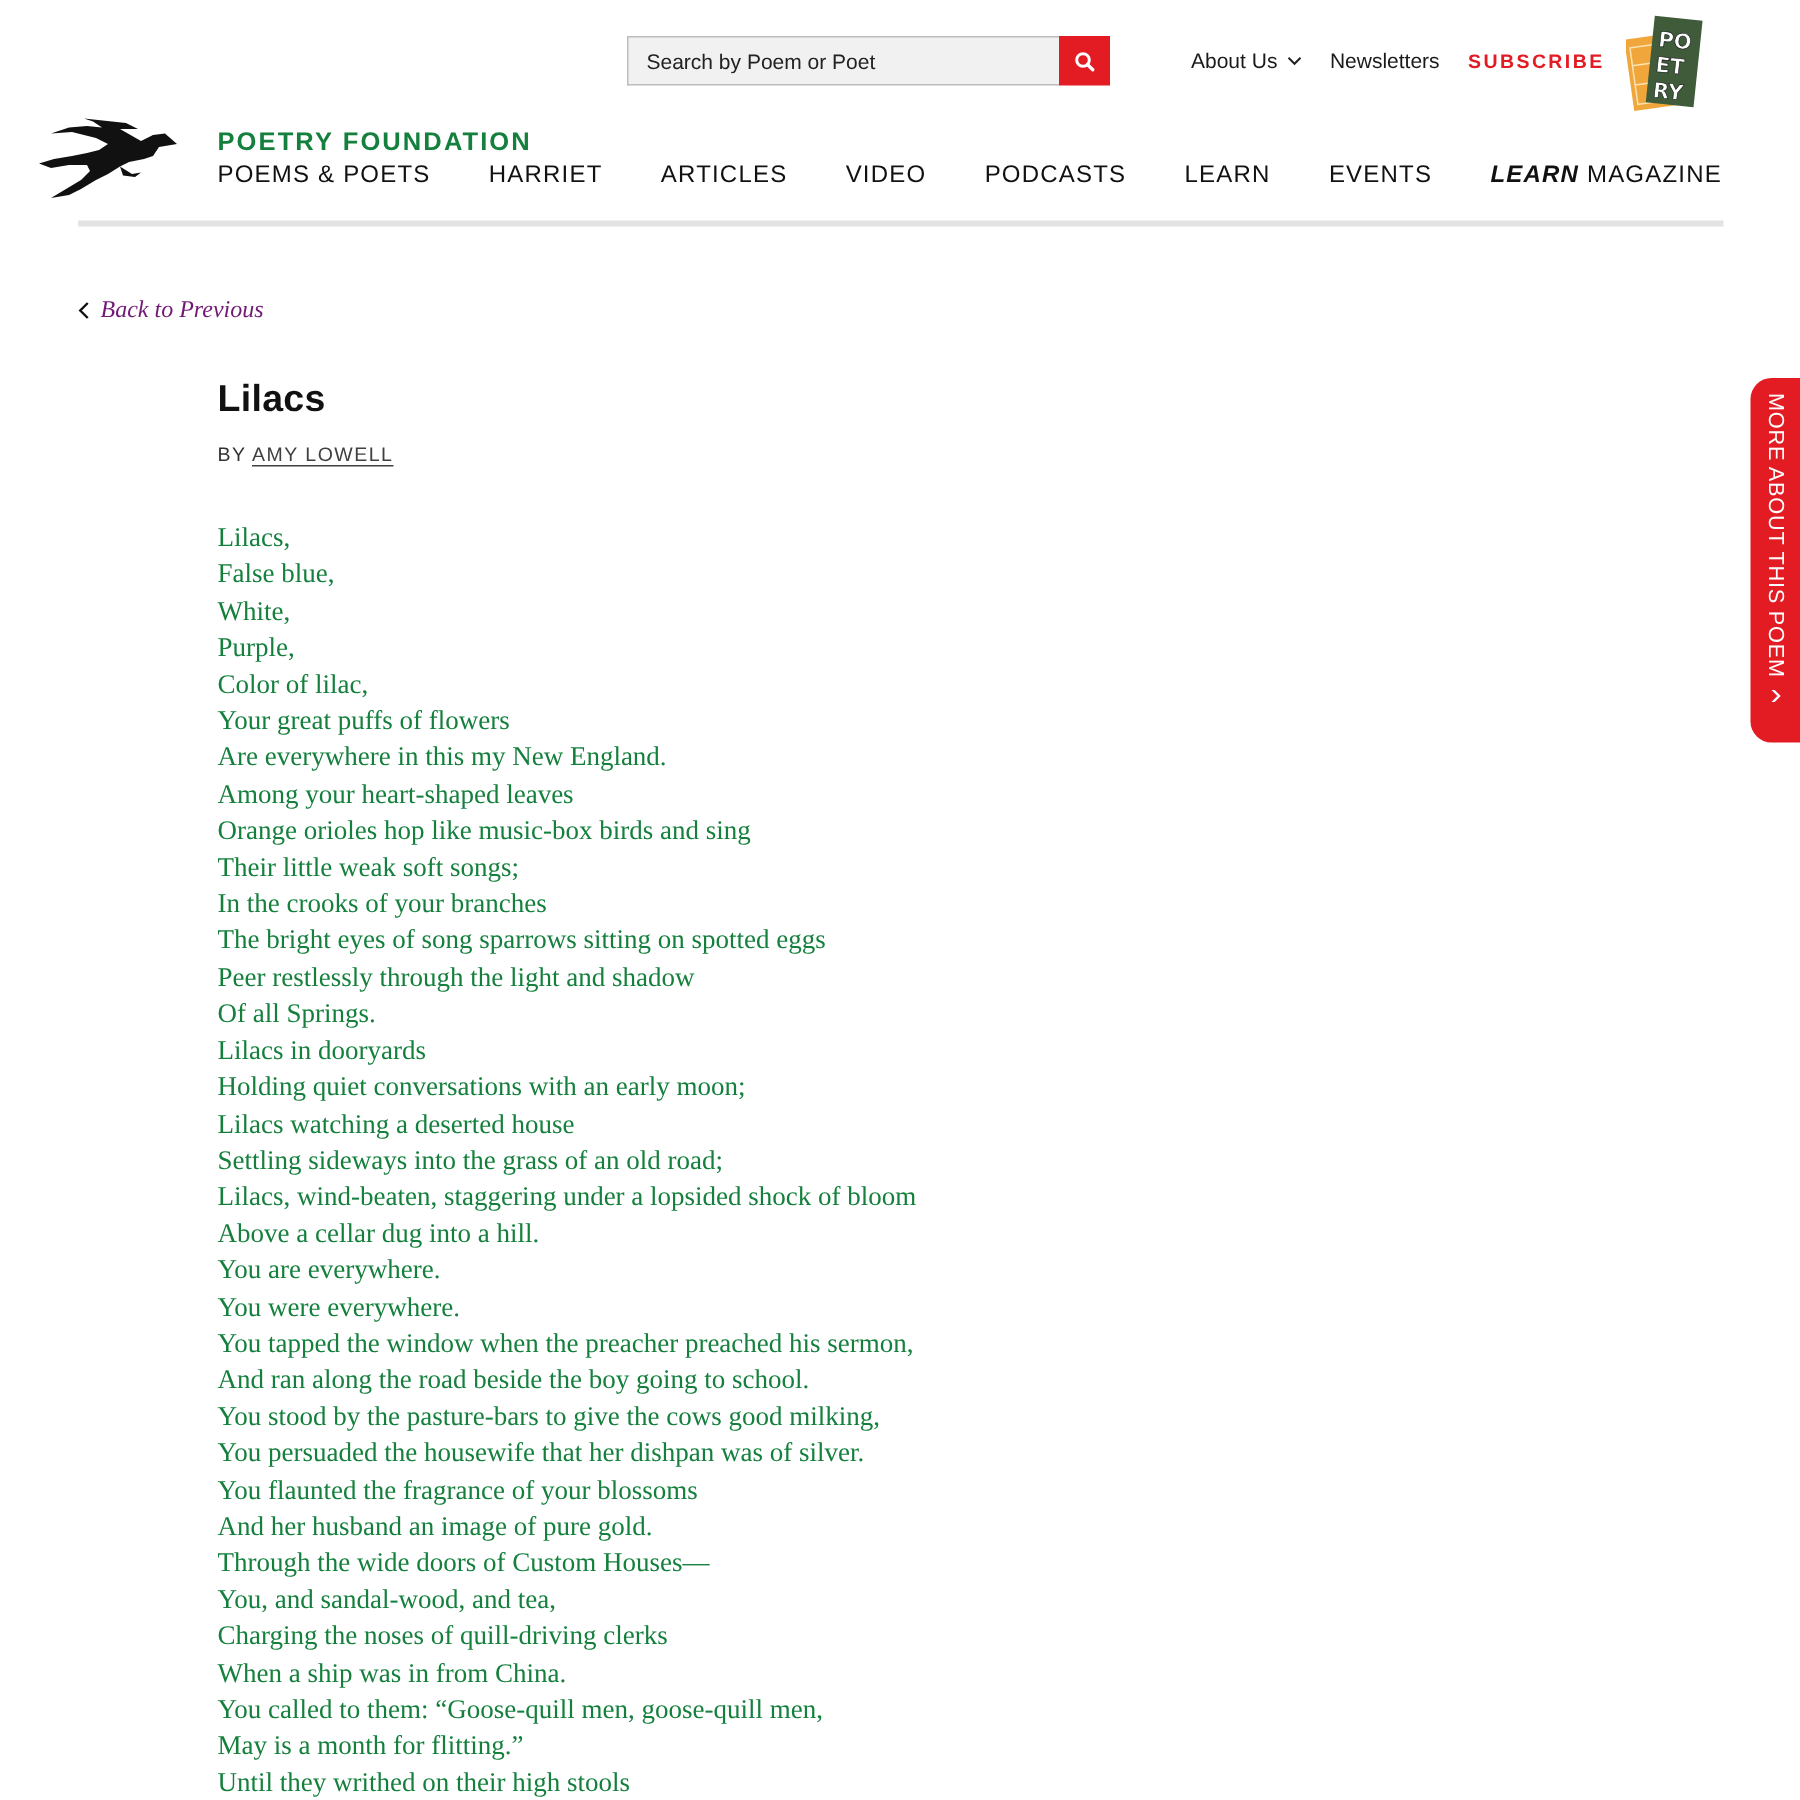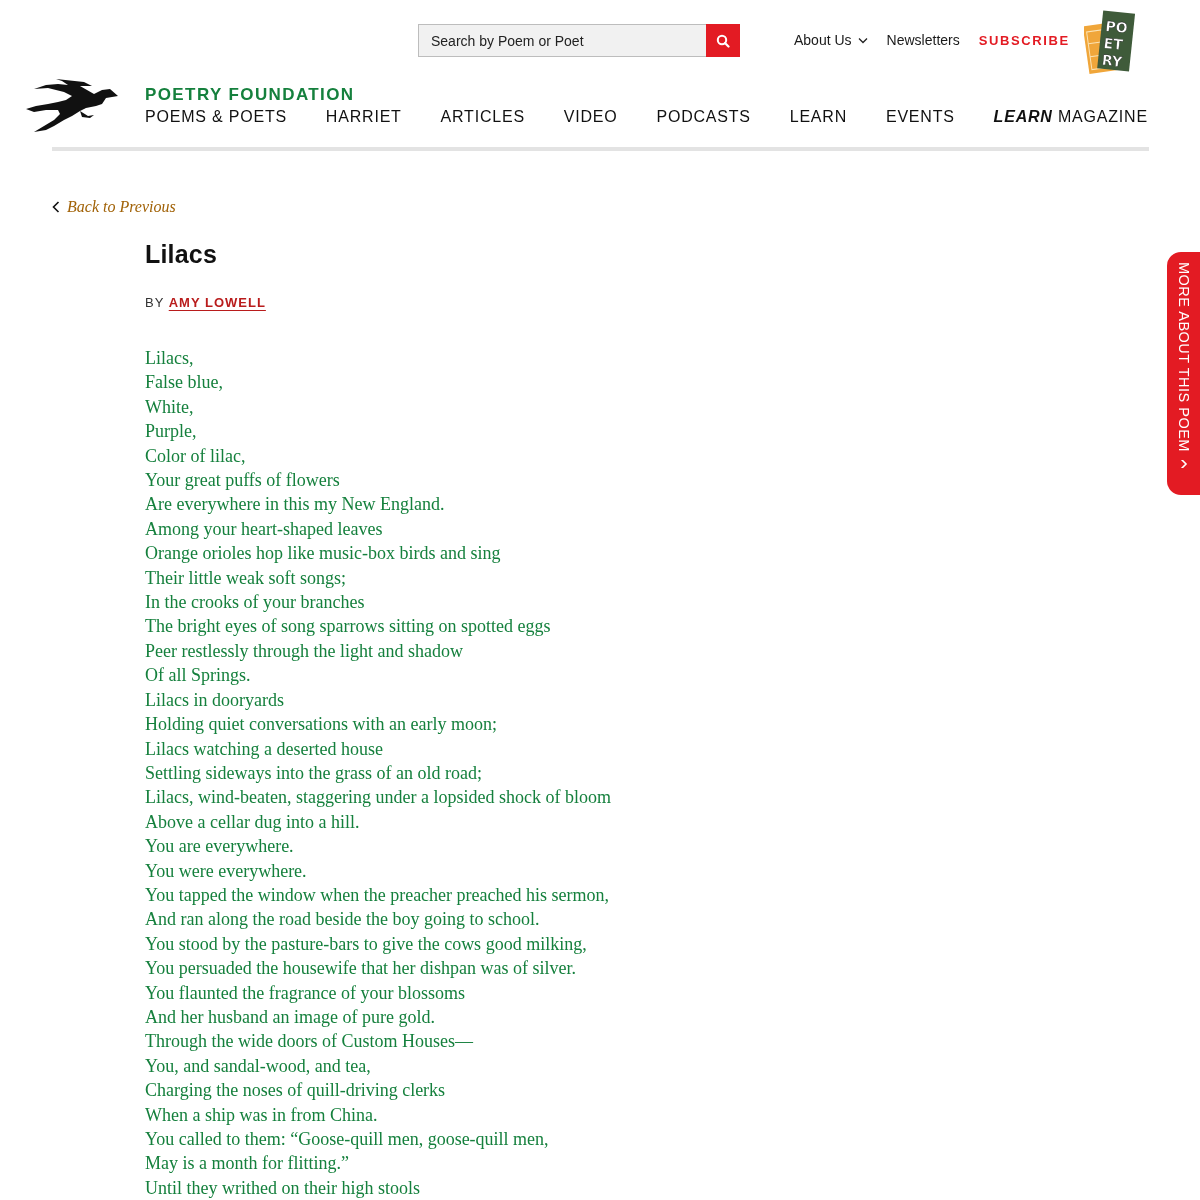--- a/index.html
+++ b/index.html
@@ -11,25 +11,25 @@
   .util-nav { position:absolute; top:32px; left:794px; display:flex; align-items:center; font-size:14px; }
   .util-nav .item { margin-right:19px; display:flex; align-items:center; color:#1a1a1a; cursor:pointer;text-align:center; }
   .util-nav .subscribe { color:#e31b23; font-weight:bold; letter-spacing:1.6px; font-size:13px; margin-right:14px; }
   .mag-logo { position:absolute; left:1084px; top:10px; width:52px; height:66px; }
   .logo-bird { position:absolute; left:24px; top:76px; width:96px; height:58px; }
   .brand { position:absolute; left:145px; top:85px; color:#15803d; font-weight:bold; font-size:17px; letter-spacing:1.4px; }
   .main-nav { position:absolute; left:145px; top:108px; width:1003px; display:flex; justify-content:space-between; font-size:16px; letter-spacing:0.8px; }
   .main-nav .item { color:#111; cursor:pointer; white-space:nowrap; }
   .main-nav .item b { font-style:italic; font-weight:bold; }
   .nav-rule { position:absolute; left:52px; top:147px; width:1097px; height:4px; background:#e3e3e3; }
-  .back { position:absolute; left:52px; top:198px; font-family:"Liberation Serif", serif; font-style:italic; font-size:16px; color:#a16207; display:flex; align-items:center; cursor:pointer;justify-content:space-between; }
+  .back { position:absolute; left:52px; top:198px; font-family:"Liberation Serif", serif; font-style:italic; font-size:16px; color:#701a75; display:flex; align-items:center; cursor:pointer;justify-content:space-between; }
   .back svg { margin-right:7px; }
-  .title { position:absolute; left:145px; top:240px; font-size:25px; font-weight:bold; color:#111; margin:0; letter-spacing:0.2px; }
+  .title { position:absolute; left:145px; top:252px; font-size:25px; font-weight:bold; color:#111; margin:0; letter-spacing:0.2px; }
   .byline { position:absolute; left:145px; top:295px; font-size:13px; letter-spacing:1px; color:#333; }
-  .byline a { color:#b91c1c; text-decoration:underline; text-underline-offset:3px; cursor:pointer;font-weight:bold; }
+  .byline a { color:#404040; text-decoration:underline; text-underline-offset:3px; cursor:pointer; }
   .poem { position:absolute; left:145px; top:346px; font-family:"Liberation Serif", serif; font-size:18px; line-height:24.4px; color:#15803d; margin:0; padding:0; list-style:none; }
   .poem li { white-space:nowrap; }
   .side-tab { position:absolute; left:1167px; top:252px; width:33px; height:243px; background:#e31b23; border-radius:14px 0 0 14px; display:flex; flex-direction:column; align-items:center; cursor:pointer; }
   .side-tab .label { writing-mode:vertical-rl; color:#fff; font-size:14.5px; letter-spacing:0.5px; margin-top:10px; white-space:nowrap; }
   .side-tab svg { margin-top:8px; }
 </style>
 </head>
 <body>
 
 <div class="search">

